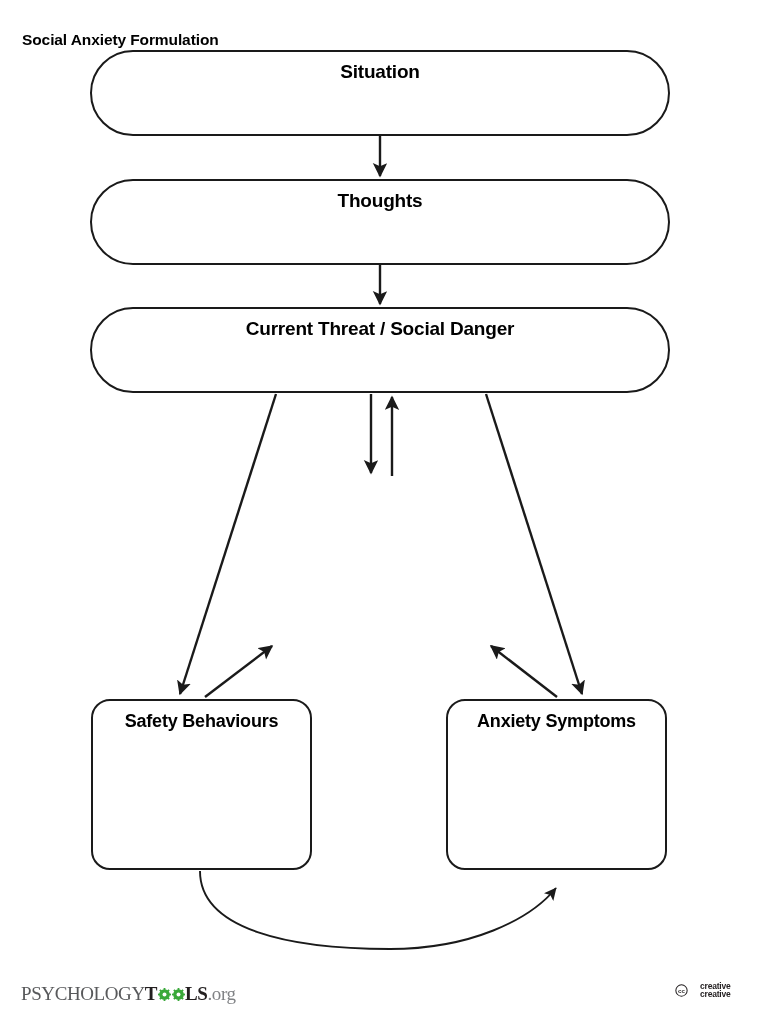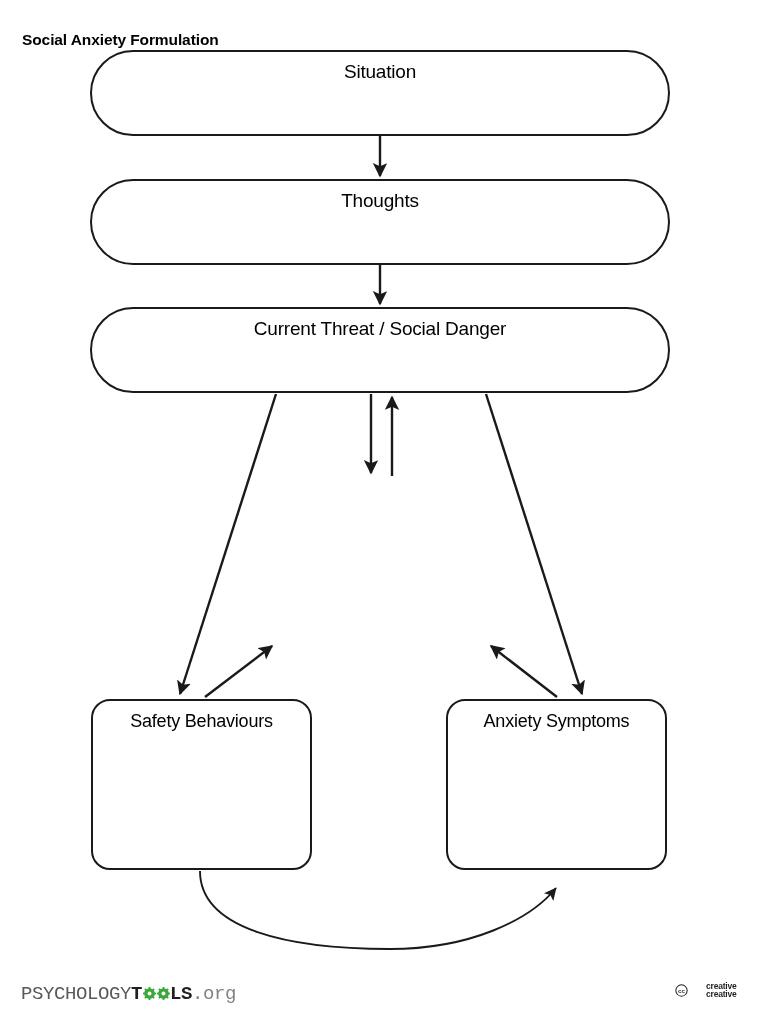--- a/index.html
+++ b/index.html
@@ -53,21 +53,21 @@
     position: absolute;
     box-sizing: border-box;
     background: #ffffff;
     border: 2.2px solid #1a1a1a;
   }
   .node-label {
     position: absolute;
     left: 0;
     right: 0;
     text-align: center;
-    font-weight: normal;
+    font-weight: bold;
     color: #000000;
     white-space: nowrap;
   }
 
   
   .node.wide {
     left: 90px;
     width: 580px;
     height: 86px;
     border-radius: 43px;
@@ -112,42 +112,42 @@
 
   
   .footer-logo {
     position: absolute;
     left: 21px;
     top: 983px;
     font-size: 19px;
     letter-spacing: -0.4px;
     white-space: nowrap;
     color: #58595b;
-    font-family: Liberation Mono, monospace;
+    font-family: Liberation Serif, serif;
   }
   .footer-logo .lg-thin { font-weight: normal; color: #58595b; }
   .footer-logo .lg-bold { font-weight: bold; color: #231f20; }
   .footer-logo .lg-org  { font-weight: normal; color: #808285; }
   .gear-o {
     display: inline-block;
     width: 13px;
     height: 13px;
     position: relative;
     vertical-align: -1px;
     margin: 0 0.5px;
   }
   .gear-o svg { display: block; }
 
   .cc-badge {
     position: absolute;
     left: 675px;
     top: 982px;
     display: flex;
     align-items: center;
-    gap: 18px;
+    gap: 12px;
   }
   .cc-circle { display: block; }
   .cc-text {
     font-size: 8.5px;
     font-weight: bold;
     line-height: 8.3px;
     color: #231f20;
     letter-spacing: -0.2px;
     font-family: "Liberation Sans", sans-serif;
   }

